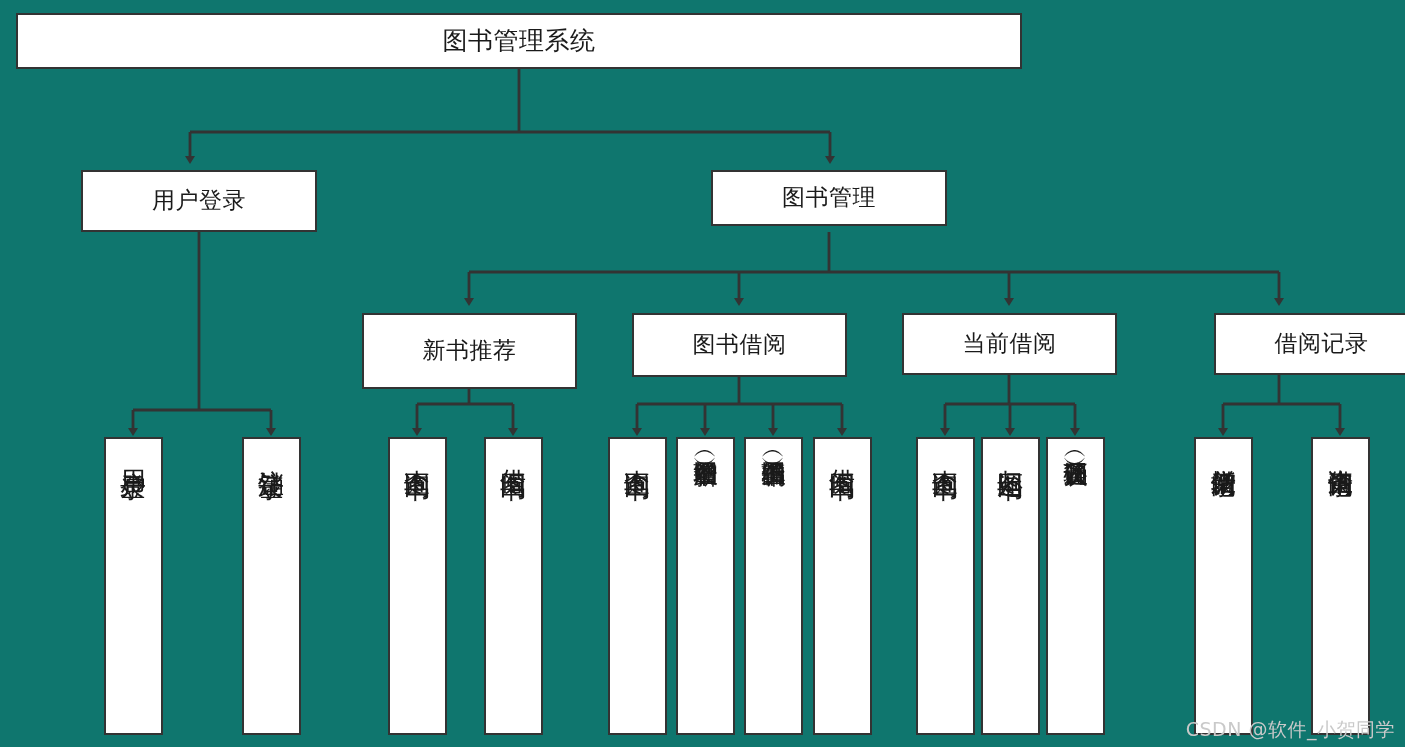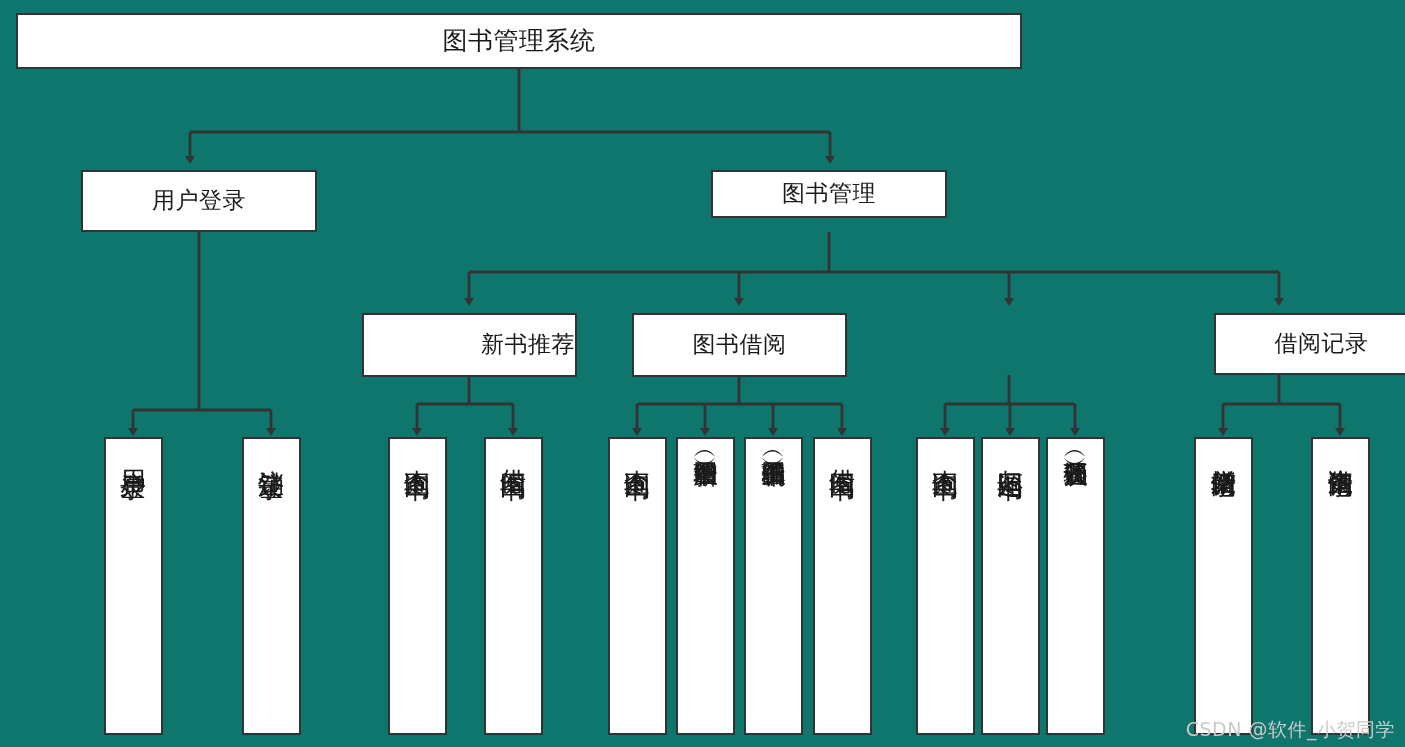--- a/index.html
+++ b/index.html
@@ -131,30 +131,33 @@
     </g>
   </svg>
 
   <div class="node root" style="left:16px; top:13px; width:1006px; height:56px;">
     <span class="lbl">图书管理系统</span>
   </div>
 
   <div class="node lvl2" style="left:81px; top:170px; width:236px; height:62px;">
     <span class="lbl">用户登录</span>
   </div>
-  <div class="node lvl2" style="left:711px; top:170px; width:236px; height:48px;">
+  <div class="node lvl2" style="left:711px; top:170px; width:236px; height:56px;">
     <span class="lbl">图书管理</span>
   </div>
 
-  <div class="node lvl3" style="left:362px; top:313px; width:215px; height:64px;justify-content:flex-end;">
+  <div class="node lvl3" style="left:362px; top:313px; width:215px; height:76px;">
     <span class="lbl">新书推荐</span>
   </div>
   <div class="node lvl3" style="left:632px; top:313px; width:215px; height:64px;">
     <span class="lbl">图书借阅</span>
   </div>
+  <div class="node lvl3" style="left:902px; top:313px; width:215px; height:62px;">
+    <span class="lbl">当前借阅</span>
+  </div>
   <div class="node lvl3" style="left:1172px; top:313px; width:215px; height:62px;margin-left:42px;">
     <span class="lbl">借阅记录</span>
   </div>
 
   <div class="node leaf" style="left:104px; top:437px; width:59px; height:298px;">
     <span class="lbl">用户登录</span>
   </div>
   <div class="node leaf" style="left:242px; top:437px; width:59px; height:298px;">
     <span class="lbl">注销登录</span>
   </div>

